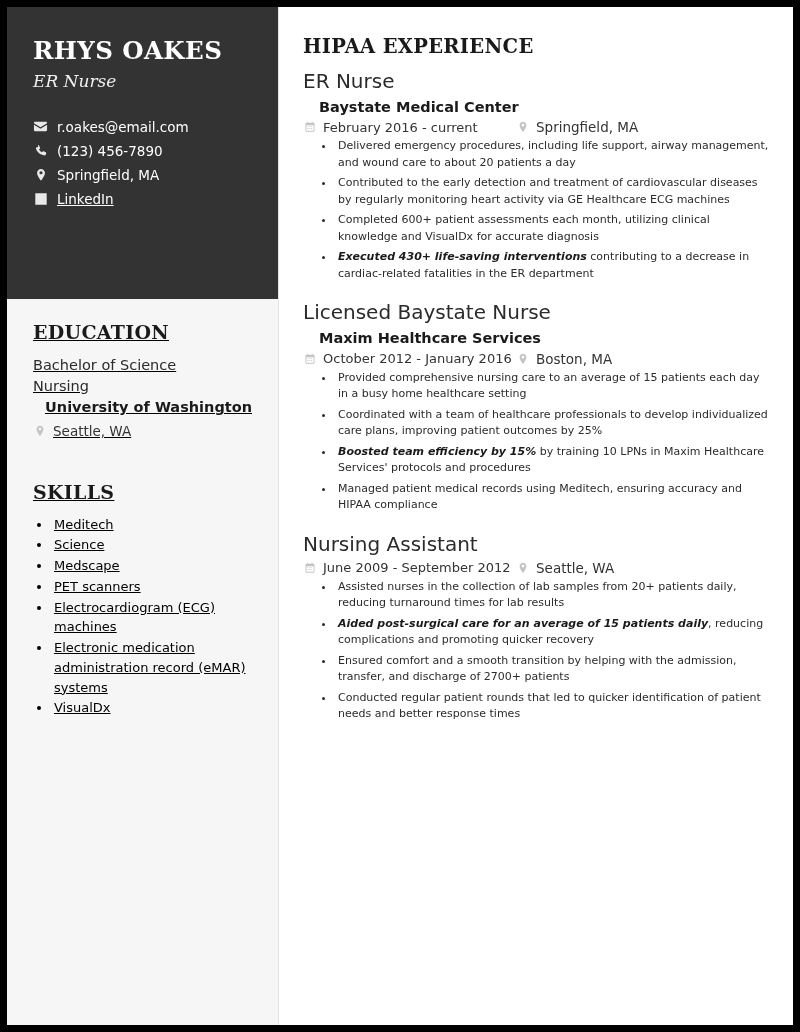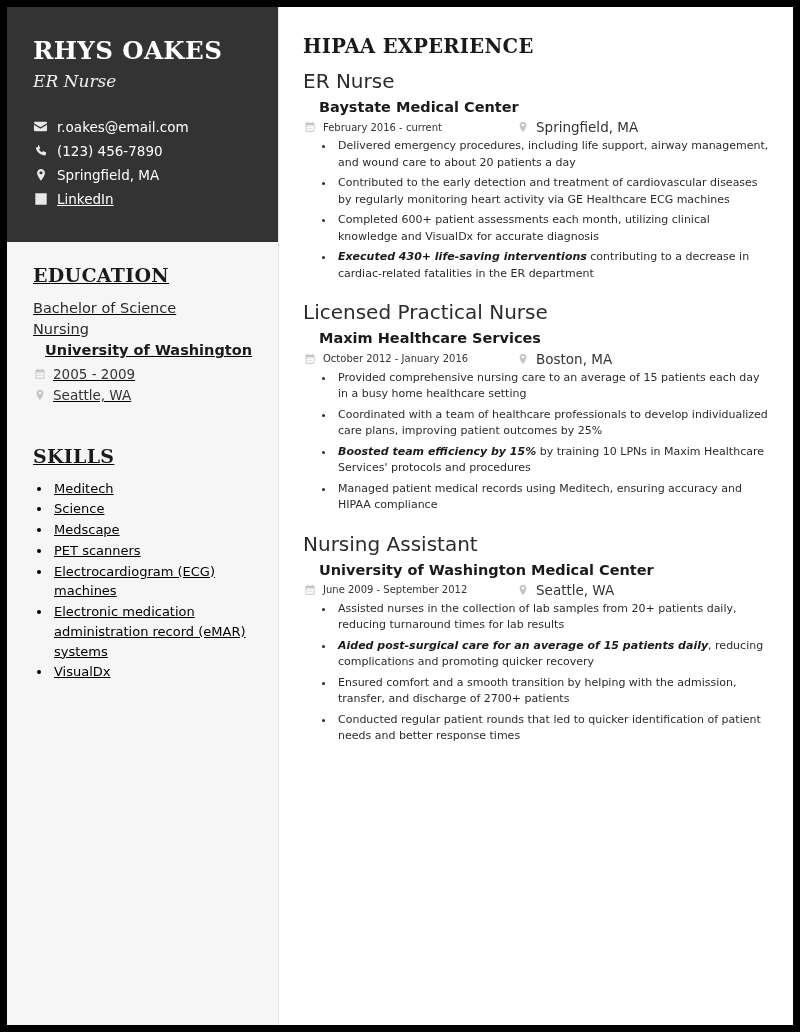--- a/index.html
+++ b/index.html
@@ -31,21 +31,21 @@
     flex: 0 0 271px;
     background: #f6f6f6;
     border-right: 1px solid #e3e3e3;
     position: relative;
   }
 
   .sidebar-header {
     background: #333333;
     padding: 30px 26px 26px 26px;
     box-sizing: border-box;
-    height: 235px;
+    height: 292px;
   }
 
   .name {
     font-family: "DejaVu Serif", "Liberation Serif", serif;
     font-weight: bold;
     font-size: 24.5px;
     letter-spacing: 0.4px;
     color: #ffffff;
     margin: 0 0 6px 0;
     line-height: 1.15;
@@ -188,21 +188,21 @@
     display: flex;
     align-items: center;
     margin-bottom: 3px;
   }
   .job-meta .meta-date {
     display: flex;
     align-items: center;
     gap: 7px;
     width: 213px;
     flex: 0 0 213px;
-    font-size: 10px;
+    font-size: 13px;
     color: #333333;
   }
   .job-meta .meta-loc {
     display: flex;
     align-items: center;
     gap: 7px;
     font-size: 13.5px;
     color: #333333;
   }
   .job-meta .ico {
@@ -281,28 +281,20 @@
       </ul>
     </div>
 
     <div class="sidebar-body">
 
       <section>
         <h2 class="side-heading">EDUCATION</h2>
         <div class="edu-degree">Bachelor of Science</div>
         <div class="edu-field">Nursing</div>
         <div class="edu-school">University of Washington</div>
-        <div class="meta-row">
-          <span class="ico">
-            <svg viewBox="0 0 16 16" width="12" height="12" fill="currentColor">
-                <path d="M4.5 1v1.2H3.2C2.5 2.2 2 2.7 2 3.4V13c0 .7.5 1.2 1.2 1.2h9.6c.7 0 1.2-.5 1.2-1.2V3.4c0-.7-.5-1.2-1.2-1.2h-1.3V1h-1.2v1.2H5.7V1H4.5zM3.2 5.6h9.6V13H3.2V5.6zm1.3 1.3v1.2h1.2V6.9H4.5zm2.6 0v1.2h1.2V6.9H7.1zm2.6 0v1.2h1.2V6.9H9.7zM4.5 9.4v1.2h1.2V9.4H4.5zm2.6 0v1.2h1.2V9.4H7.1zm2.6 0v1.2h1.2V9.4H9.7z"></path>
-              </svg>
-          </span>
-          <span>2005 - 2009</span>
-        </div>
         <div class="meta-row">
           <span class="ico">
             <svg viewBox="0 0 16 16" width="12" height="12" fill="currentColor">
                 <path d="M8 1C5.5 1 3.5 3 3.5 5.5c0 3.3 4 8.5 4.5 9.1.5-.6 4.5-5.8 4.5-9.1C12.5 3 10.5 1 8 1zm0 6.2a1.8 1.8 0 110-3.6 1.8 1.8 0 010 3.6z"></path>
               </svg>
           </span>
           <span>Seattle, WA</span>
         </div>
       </section>
 
@@ -349,21 +341,21 @@
       </div>
       <ul class="job-bullets">
         <li><b></b><span>Delivered emergency procedures, including life support, airway management, and wound care to about 20 patients a day</span></li>
         <li><b></b><span>Contributed to the early detection and treatment of cardiovascular diseases by regularly monitoring heart activity via GE Healthcare ECG machines</span></li>
         <li><b></b><span>Completed 600+ patient assessments each month, utilizing clinical knowledge and VisualDx for accurate diagnosis</span></li>
         <li><b>Executed 430+ life-saving interventions</b><span> contributing to a decrease in cardiac-related fatalities in the ER department</span></li>
       </ul>
     </section>
 
     <section class="job">
-      <h3 class="job-role">Licensed Practical Nurse</h3>
+      <h3 class="job-role">Licensed Baystate Nurse</h3>
       <div class="job-company">Maxim Healthcare Services</div>
       <div class="job-meta">
         <span class="meta-date">
           <span class="ico">
             <svg viewBox="0 0 16 16" width="12" height="12" fill="currentColor">
                 <path d="M4.5 1v1.2H3.2C2.5 2.2 2 2.7 2 3.4V13c0 .7.5 1.2 1.2 1.2h9.6c.7 0 1.2-.5 1.2-1.2V3.4c0-.7-.5-1.2-1.2-1.2h-1.3V1h-1.2v1.2H5.7V1H4.5zM3.2 5.6h9.6V13H3.2V5.6zm1.3 1.3v1.2h1.2V6.9H4.5zm2.6 0v1.2h1.2V6.9H7.1zm2.6 0v1.2h1.2V6.9H9.7zM4.5 9.4v1.2h1.2V9.4H4.5zm2.6 0v1.2h1.2V9.4H7.1zm2.6 0v1.2h1.2V9.4H9.7z"></path>
               </svg>
           </span>
           <span>October 2012 - January 2016</span>
         </span>
@@ -379,21 +371,20 @@
       <ul class="job-bullets">
         <li><b></b><span>Provided comprehensive nursing care to an average of 15 patients each day in a busy home healthcare setting</span></li>
         <li><b></b><span>Coordinated with a team of healthcare professionals to develop individualized care plans, improving patient outcomes by 25%</span></li>
         <li><b>Boosted team efficiency by 15%</b><span> by training 10 LPNs in Maxim Healthcare Services' protocols and procedures</span></li>
         <li><b></b><span>Managed patient medical records using Meditech, ensuring accuracy and HIPAA compliance</span></li>
       </ul>
     </section>
 
     <section class="job">
       <h3 class="job-role">Nursing Assistant</h3>
-      <div class="job-company">University of Washington Medical Center</div>
       <div class="job-meta">
         <span class="meta-date">
           <span class="ico">
             <svg viewBox="0 0 16 16" width="12" height="12" fill="currentColor">
                 <path d="M4.5 1v1.2H3.2C2.5 2.2 2 2.7 2 3.4V13c0 .7.5 1.2 1.2 1.2h9.6c.7 0 1.2-.5 1.2-1.2V3.4c0-.7-.5-1.2-1.2-1.2h-1.3V1h-1.2v1.2H5.7V1H4.5zM3.2 5.6h9.6V13H3.2V5.6zm1.3 1.3v1.2h1.2V6.9H4.5zm2.6 0v1.2h1.2V6.9H7.1zm2.6 0v1.2h1.2V6.9H9.7zM4.5 9.4v1.2h1.2V9.4H4.5zm2.6 0v1.2h1.2V9.4H7.1zm2.6 0v1.2h1.2V9.4H9.7z"></path>
               </svg>
           </span>
           <span>June 2009 - September 2012</span>
         </span>
         <span class="meta-loc">

